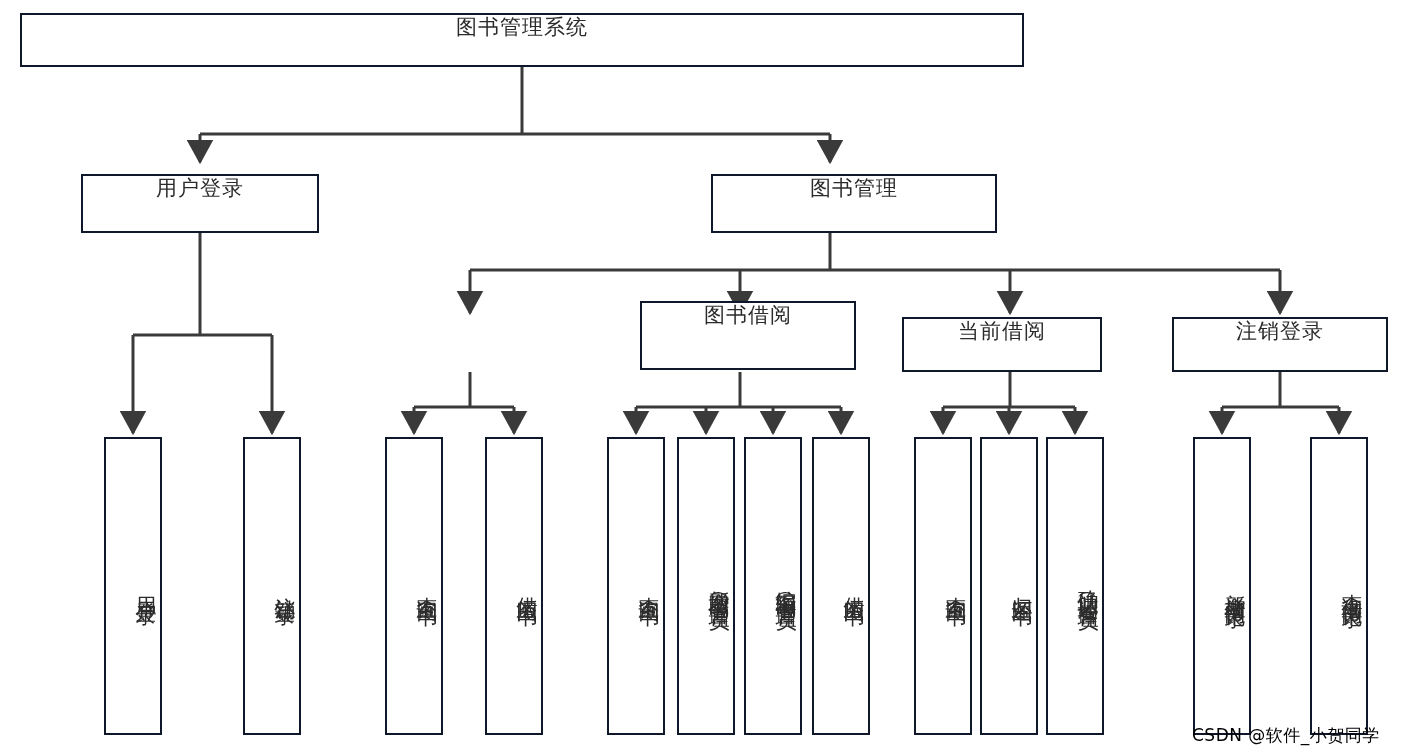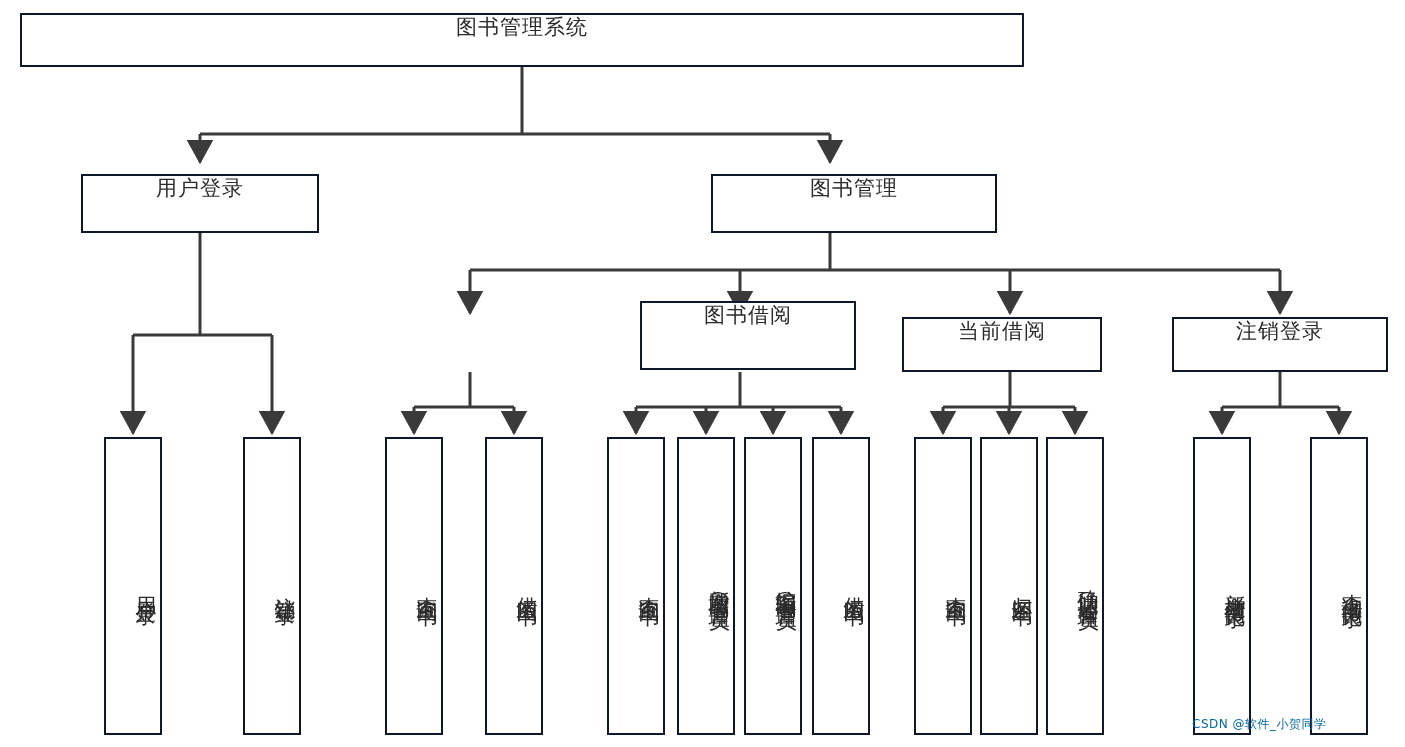--- a/index.html
+++ b/index.html
@@ -50,24 +50,25 @@
     padding: 6px 0;
   }
   .node.vertical .vtext {
     writing-mode: vertical-rl;
     text-orientation: upright;
     white-space: nowrap;
     display: block;
   }
   .watermark {
     position: absolute;
-    font-size: 12px;
-    color: #0369a1;
+    font-size: 17px;
+    color: #000000;
     white-space: nowrap;
     letter-spacing: 0.5px;
+    margin-top: 8px;
   }
 </style>
 </head>
 <body>
 
 <div id="canvas">
 
   <svg class="connectors" viewBox="0 0 1405 747">
     <defs>
       <marker id="arrow" viewBox="0 0 12 12" refX="10" refY="6" markerWidth="9" markerHeight="9" orient="auto-start-reverse">

